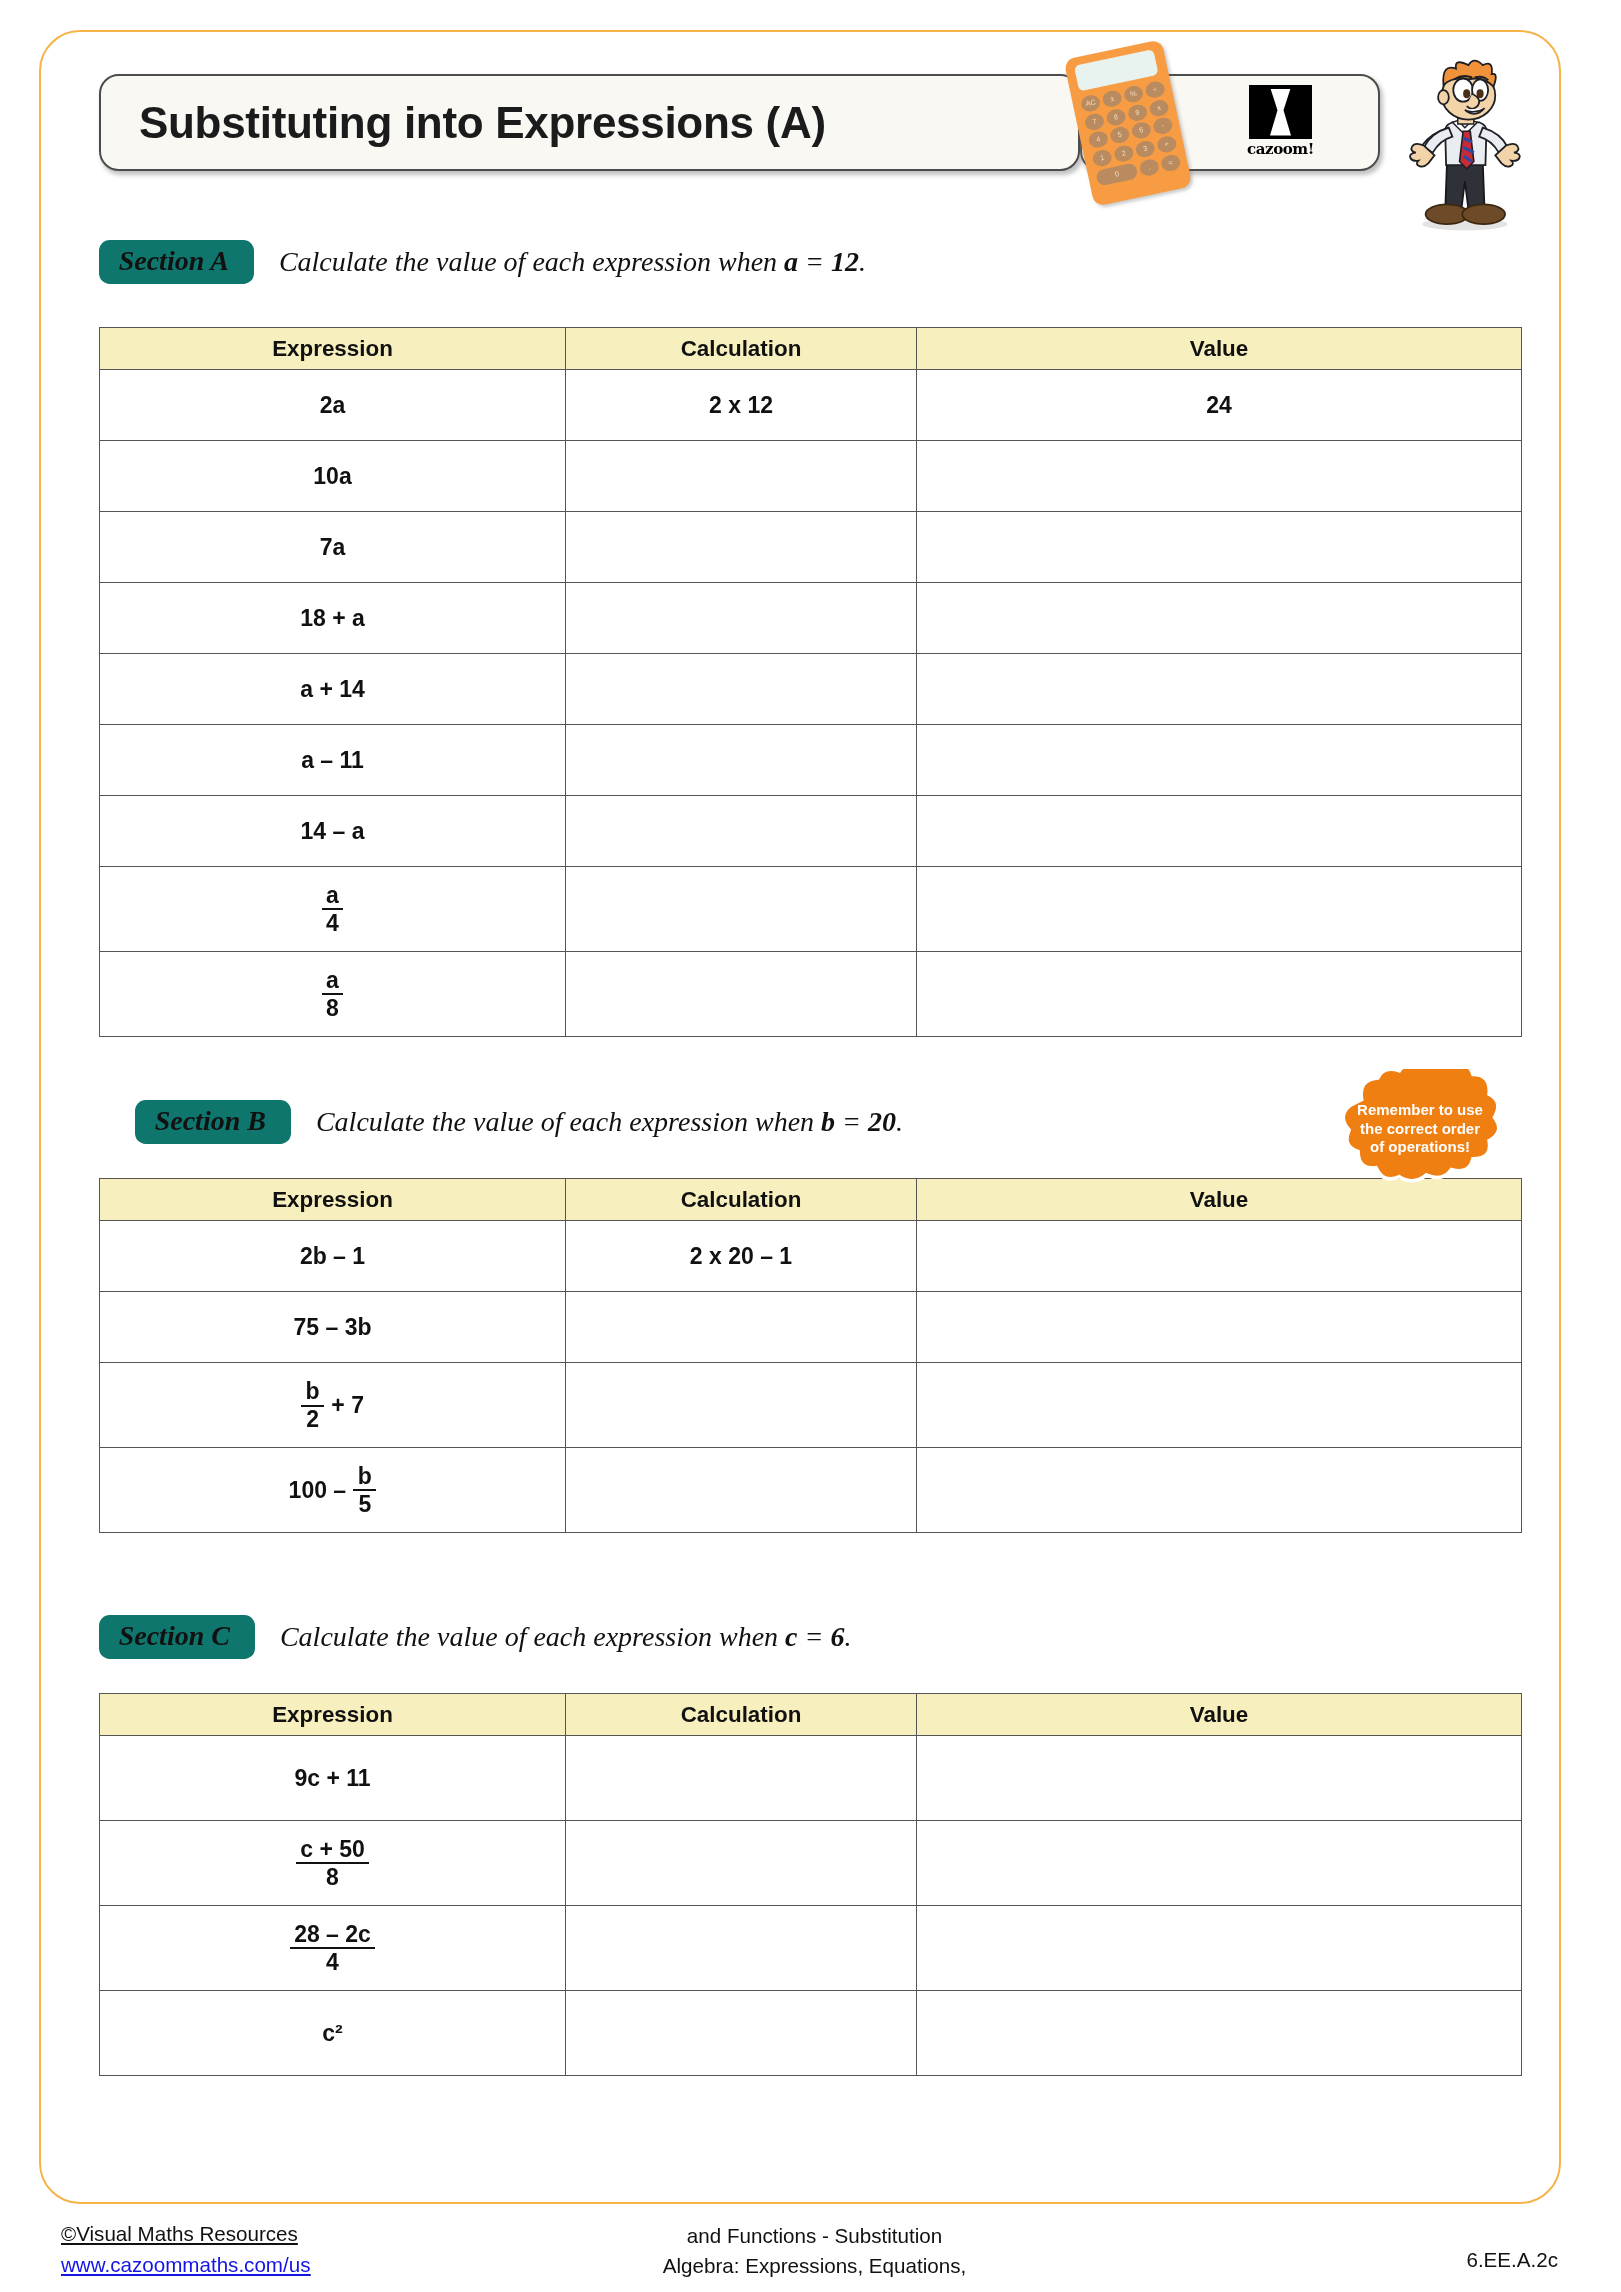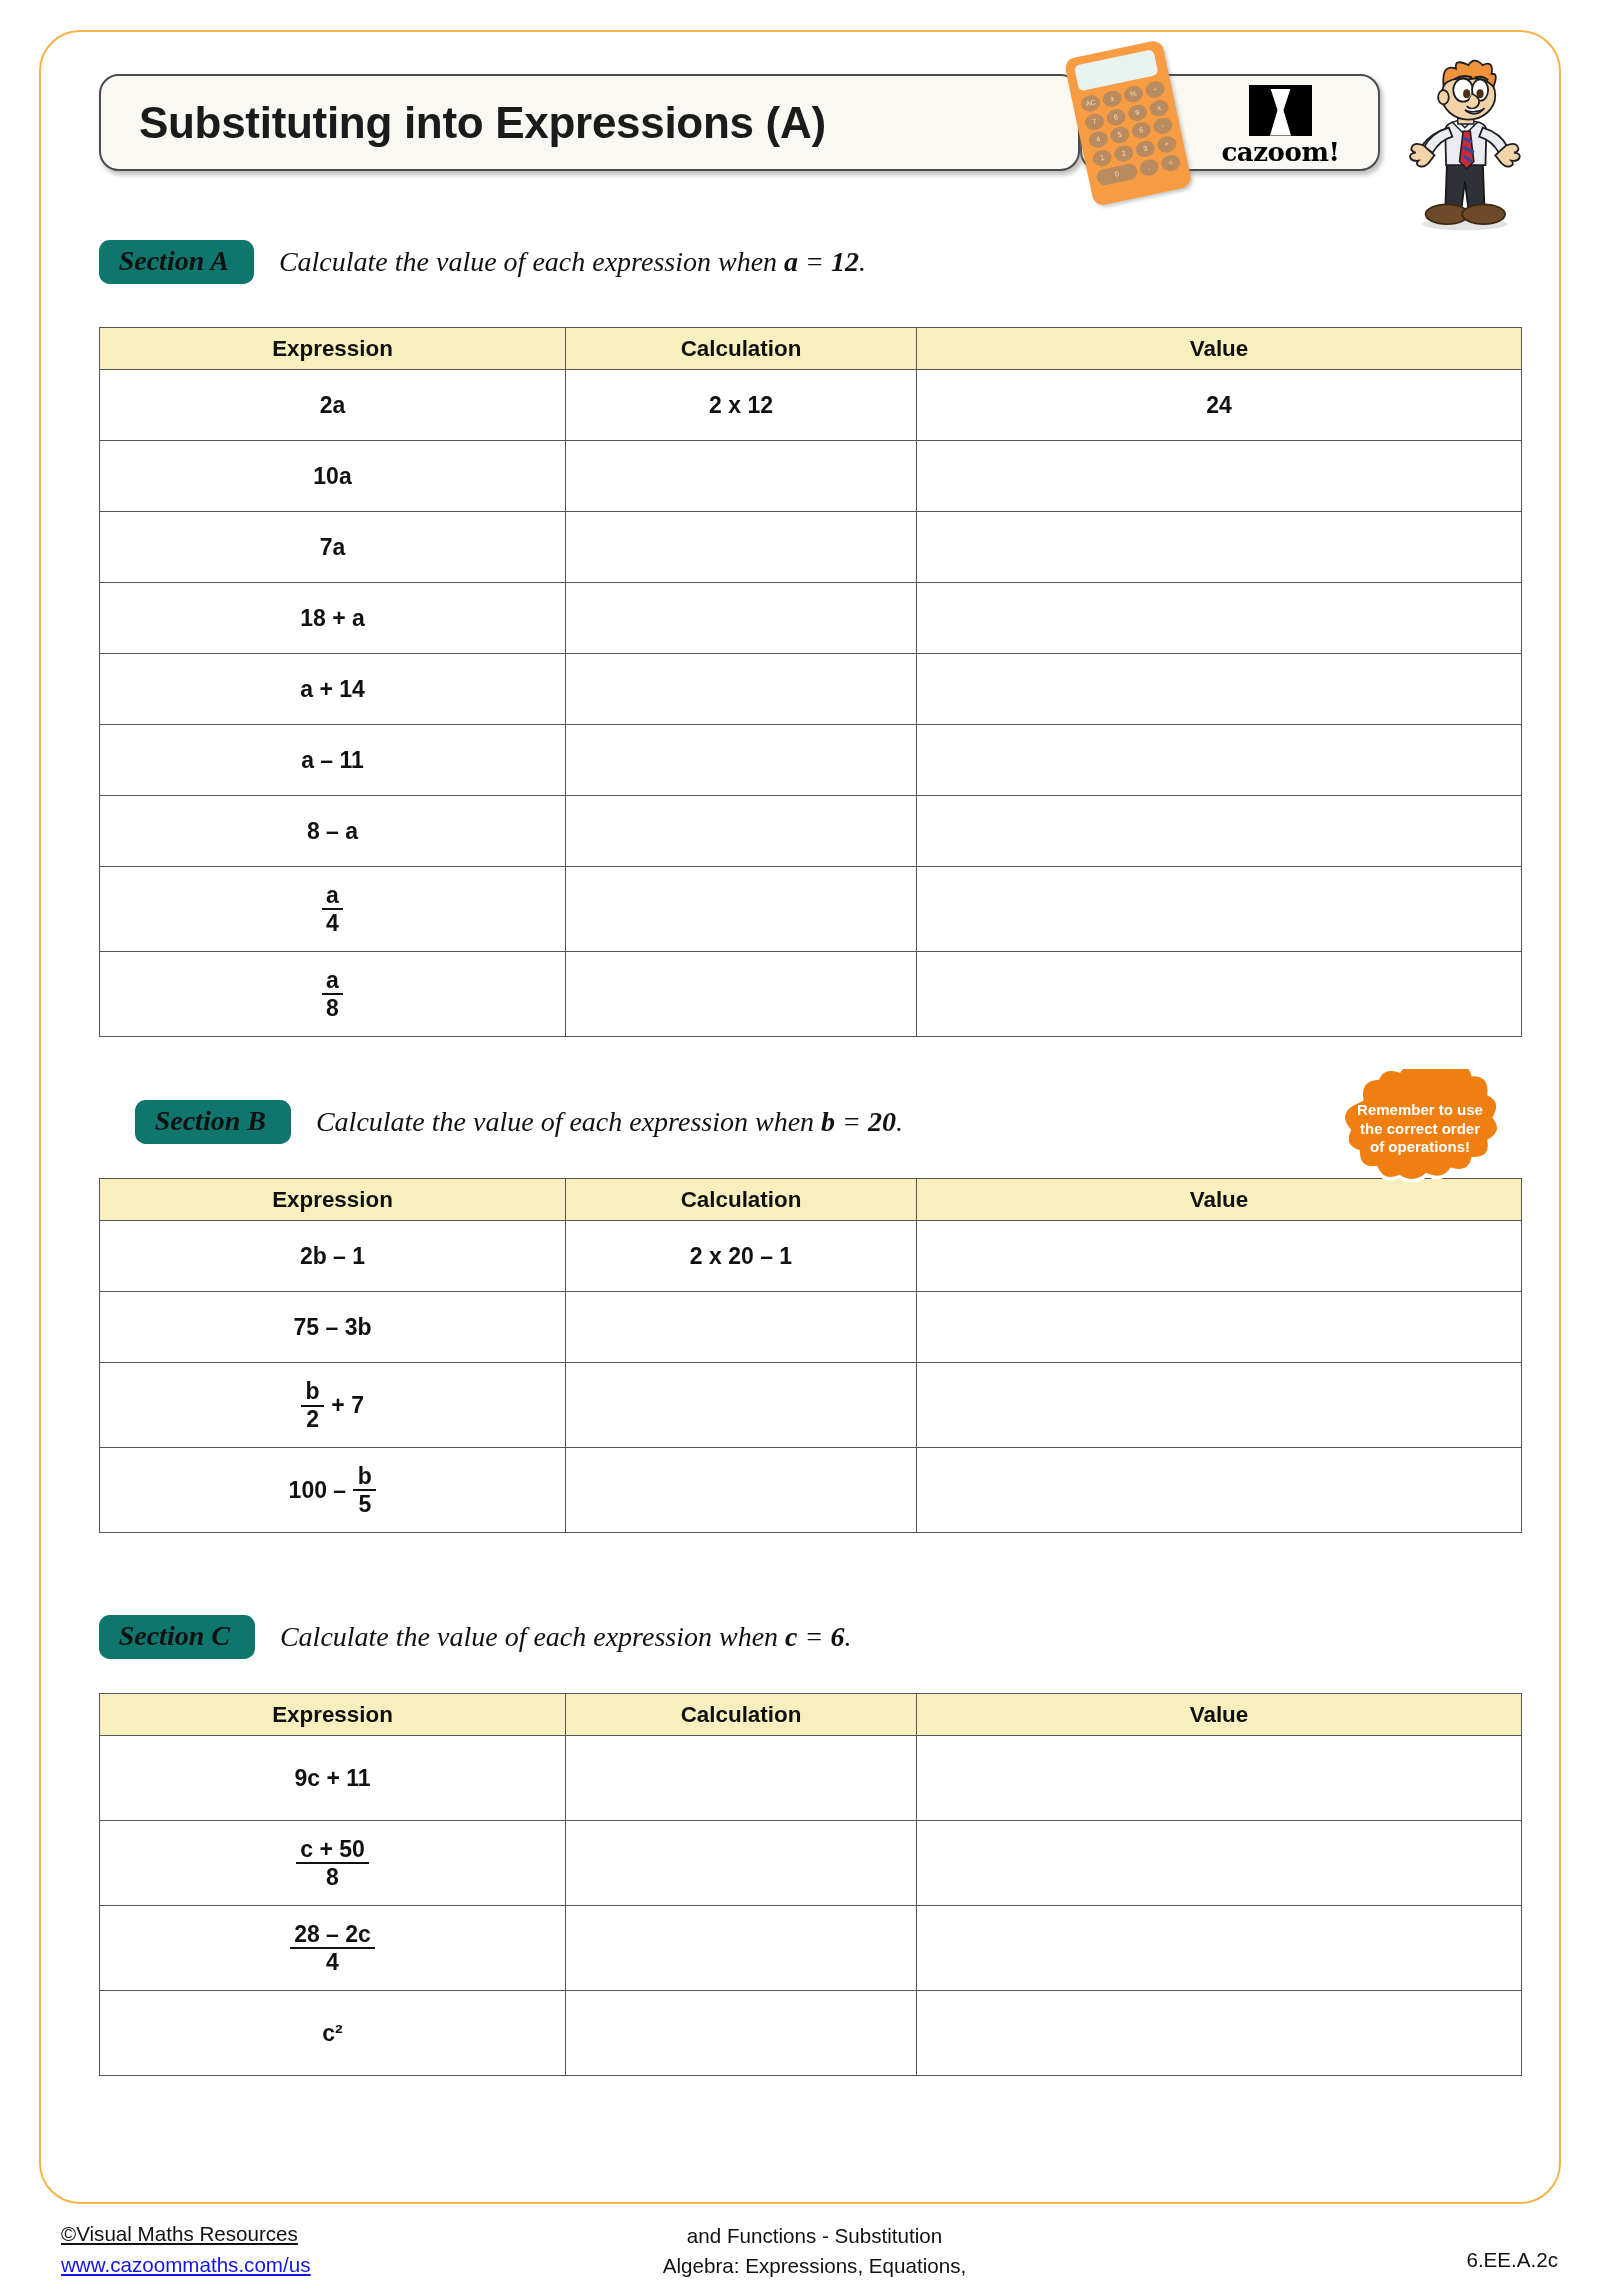--- a/index.html
+++ b/index.html
@@ -92,21 +92,21 @@
     transform: translateX(-50%);
     width: 25px;
     height: 47px;
     background: #fff;
     clip-path: polygon(10% 0%, 90% 0%, 62% 46%, 92% 100%, 8% 100%, 38% 46%);
     border-radius: 2.7px;
   }
   .cazoom-word {
     font-family: "DejaVu Serif", serif;
     font-weight: bold;
-    font-size: 26px;
+    font-size: 15px;
     color: #000;
     margin-top: 0.9px;
     letter-spacing: -0.4px;
   }
 
   
   .calculator {
     position: absolute;
     left: 1078px;
     top: 48px;
@@ -433,21 +433,21 @@
       <td>a + 14</td>
       <td></td>
       <td></td>
     </tr>
     <tr>
       <td>a – 11</td>
       <td></td>
       <td></td>
     </tr>
     <tr>
-      <td>8 – a</td>
+      <td>14 – a</td>
       <td></td>
       <td></td>
     </tr>
     <tr>
       <td class="tall">
         <span class="frac">
           <span class="num">a</span>
           <span class="den">4</span>
         </span>
       </td>

